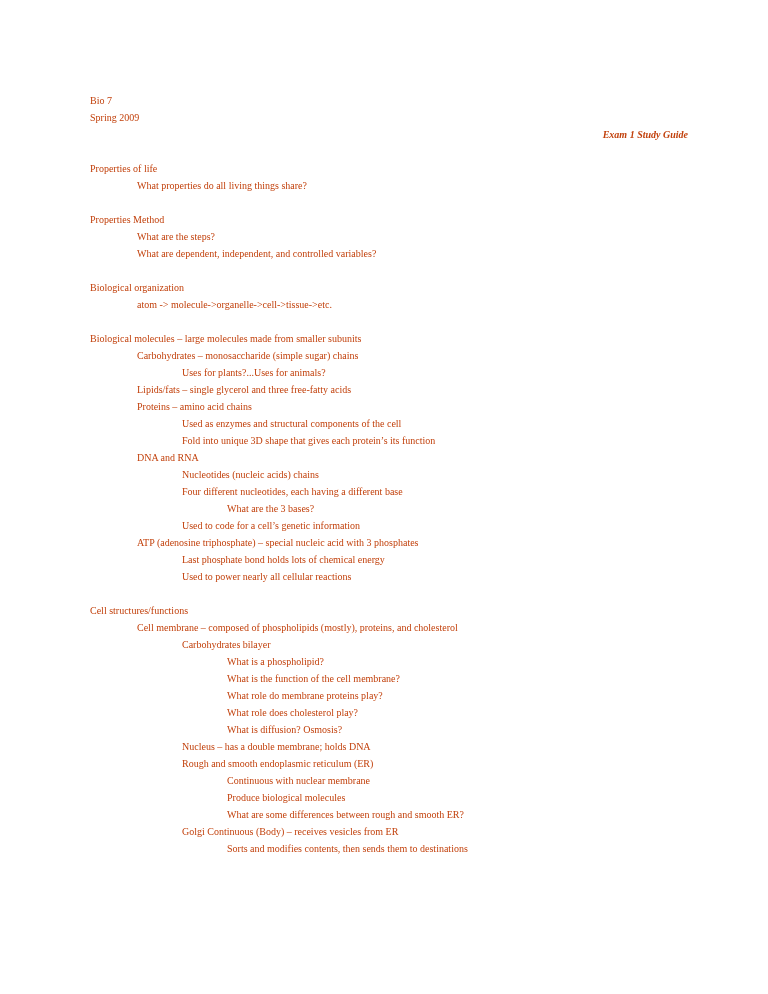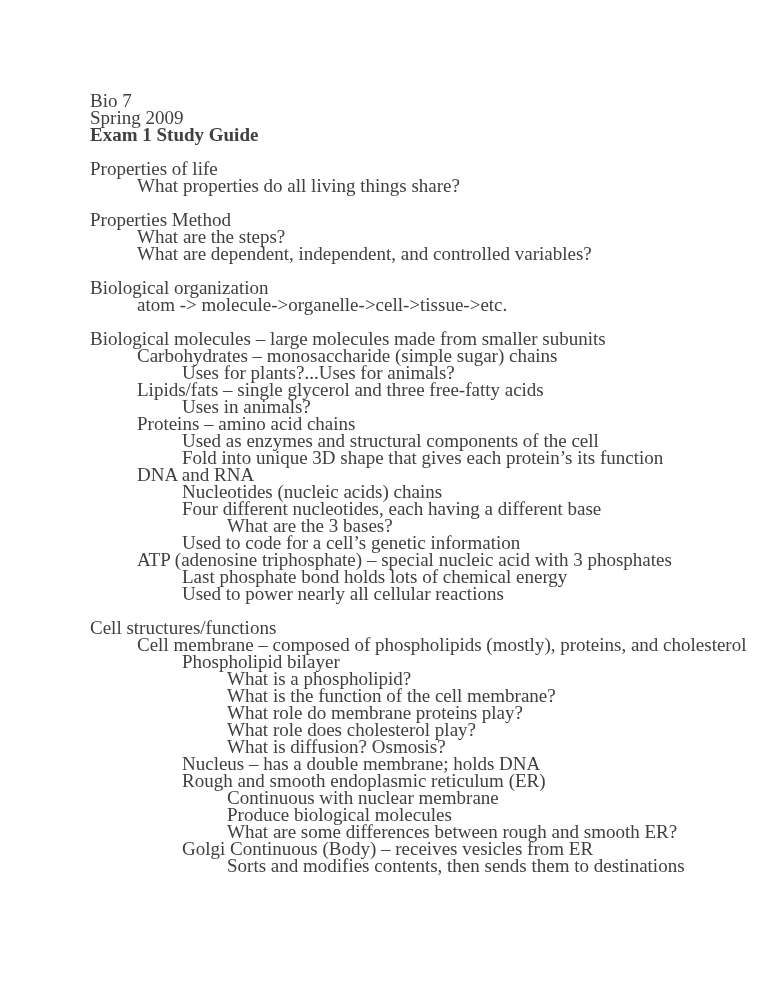--- a/index.html
+++ b/index.html
@@ -14,35 +14,36 @@
     margin: 0 auto;
     background: #ffffff;
     overflow: hidden;
   }
   .doc {
     position: absolute;
     top: 92px;
     left: 90px;
     width: 598px;
     font-family: "Liberation Serif", "DejaVu Serif", serif;
-    font-size: 19px;
+    font-size: 10px;
     line-height: 17px;
-    color: #404040;
+    color: #c2410c;
   }
   .line {
     white-space: pre;
   }
   .indent-0 { padding-left: 0; }
   .indent-1 { padding-left: 47px; }
   .indent-2 { padding-left: 92px; }
   .indent-3 { padding-left: 137px; }
   .bold { font-weight: bold; }
   .center {
-    text-align: left;
+    text-align: right;
     padding-left: 0;
+    font-style: italic;
   }
   .blank { height: 17px; }
 </style>
 </head>
 <body>
 
 <div class="page">
   <div class="doc">
       <div class="line indent-0">Bio 7</div>
       <div class="line indent-0">Spring 2009</div>
@@ -55,36 +56,35 @@
       <div class="line indent-1">What are the steps?</div>
       <div class="line indent-1">What are dependent, independent, and controlled variables?</div>
       <div class="line blank"></div>
       <div class="line indent-0">Biological organization</div>
       <div class="line indent-1">atom -&gt; molecule-&gt;organelle-&gt;cell-&gt;tissue-&gt;etc.</div>
       <div class="line blank"></div>
       <div class="line indent-0">Biological molecules – large molecules made from smaller subunits</div>
       <div class="line indent-1">Carbohydrates – monosaccharide (simple sugar) chains</div>
       <div class="line indent-2">Uses for plants?...Uses for animals?</div>
       <div class="line indent-1">Lipids/fats – single glycerol and three free-fatty acids</div>
-      <div class="line indent-2">Uses in animals?</div>
       <div class="line indent-1">Proteins – amino acid chains</div>
       <div class="line indent-2">Used as enzymes and structural components of the cell</div>
       <div class="line indent-2">Fold into unique 3D shape that gives each protein’s its function</div>
       <div class="line indent-1">DNA and RNA</div>
       <div class="line indent-2">Nucleotides (nucleic acids) chains</div>
       <div class="line indent-2">Four different nucleotides, each having a different base</div>
       <div class="line indent-3">What are the 3 bases?</div>
       <div class="line indent-2">Used to code for a cell’s genetic information</div>
       <div class="line indent-1">ATP (adenosine triphosphate) – special nucleic acid with 3 phosphates</div>
       <div class="line indent-2">Last phosphate bond holds lots of chemical energy</div>
       <div class="line indent-2">Used to power nearly all cellular reactions</div>
       <div class="line blank"></div>
       <div class="line indent-0">Cell structures/functions</div>
       <div class="line indent-1">Cell membrane – composed of phospholipids (mostly), proteins, and cholesterol</div>
-      <div class="line indent-2">Phospholipid bilayer</div>
+      <div class="line indent-2">Carbohydrates bilayer</div>
       <div class="line indent-3">What is a phospholipid?</div>
       <div class="line indent-3">What is the function of the cell membrane?</div>
       <div class="line indent-3">What role do membrane proteins play?</div>
       <div class="line indent-3">What role does cholesterol play?</div>
       <div class="line indent-3">What is diffusion? Osmosis?</div>
       <div class="line indent-2">Nucleus – has a double membrane; holds DNA</div>
       <div class="line indent-2">Rough and smooth endoplasmic reticulum (ER)</div>
       <div class="line indent-3">Continuous with nuclear membrane</div>
       <div class="line indent-3">Produce biological molecules</div>
       <div class="line indent-3">What are some differences between rough and smooth ER?</div>

